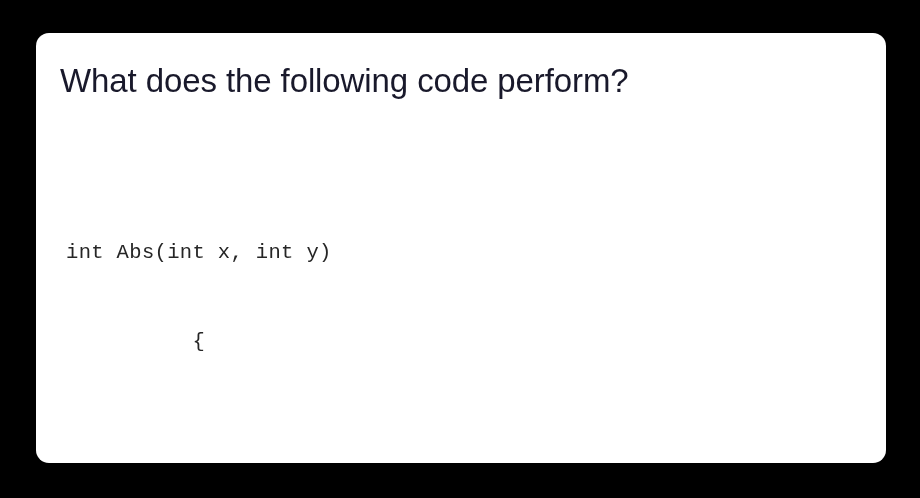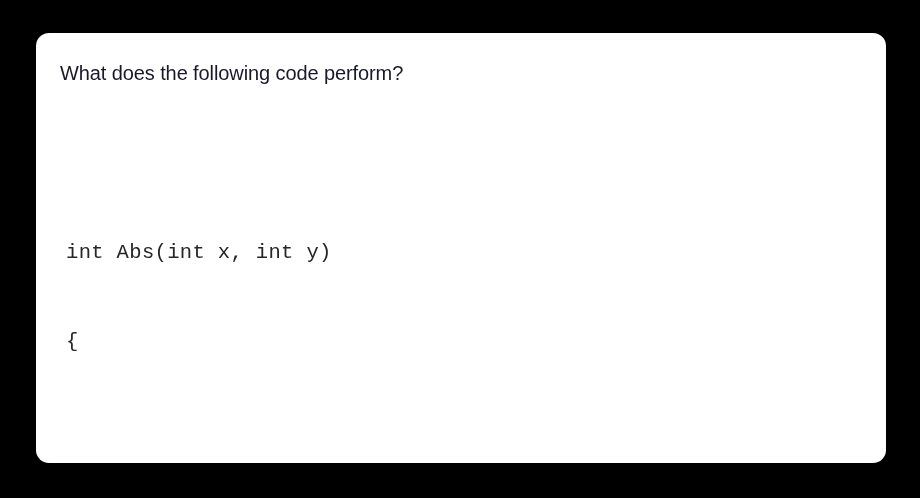--- a/index.html
+++ b/index.html
@@ -27,41 +27,42 @@
     height: 430px;
     background: #ffffff;
     border-radius: 13px;
     overflow: hidden;
   }
   #question-title {
     position: absolute;
     left: 24px;
     top: 28px;
     font-family: "Liberation Sans", sans-serif;
-    font-size: 20px;
+    font-size: 33px;
     font-weight: 400;
     letter-spacing: -0.1px;
     color: #19192b;
     white-space: nowrap;
     line-height: 1.2;
   }
   #code-block {
     position: absolute;
     left: 30px;
     top: 145px;
     font-family: "Liberation Mono", "DejaVu Sans Mono", monospace;
     font-size: 20.5px;
     line-height: 29.8px;
     color: #262626;
     white-space: pre;
     letter-spacing: 0.35px;
   }
   .code-line {
     white-space: pre;
     min-height: 29.8px;
+    text-align: center;
   }
 </style>
 </head>
 <body>
 
 <div id="screen">
 
   <div id="card">
 
     <div id="question-title">What does the following code perform?</div>

